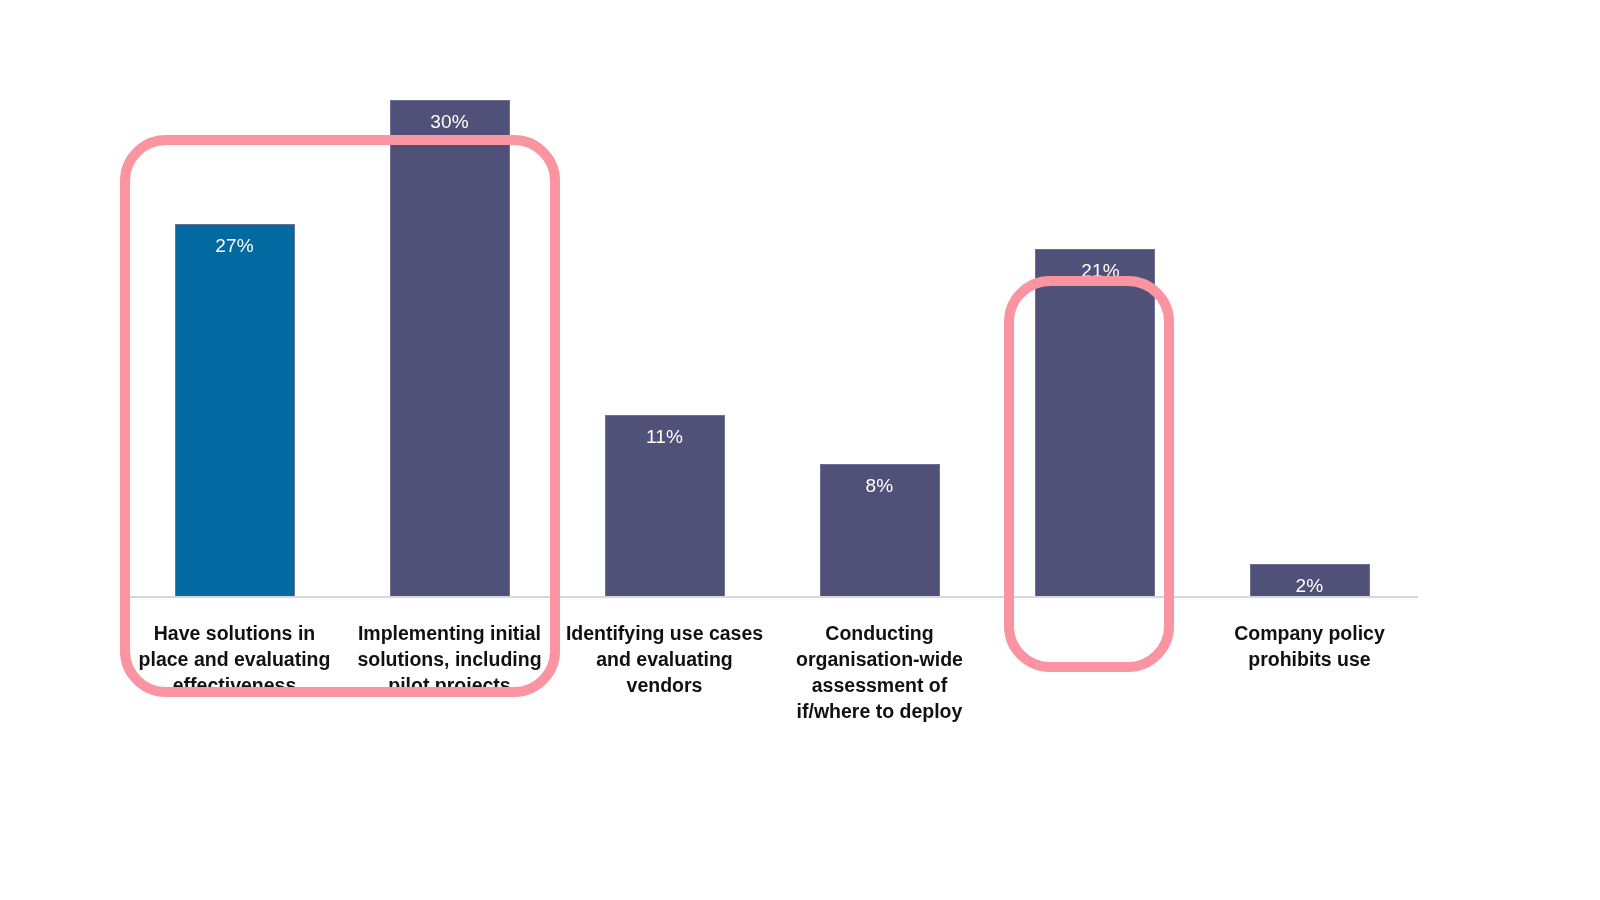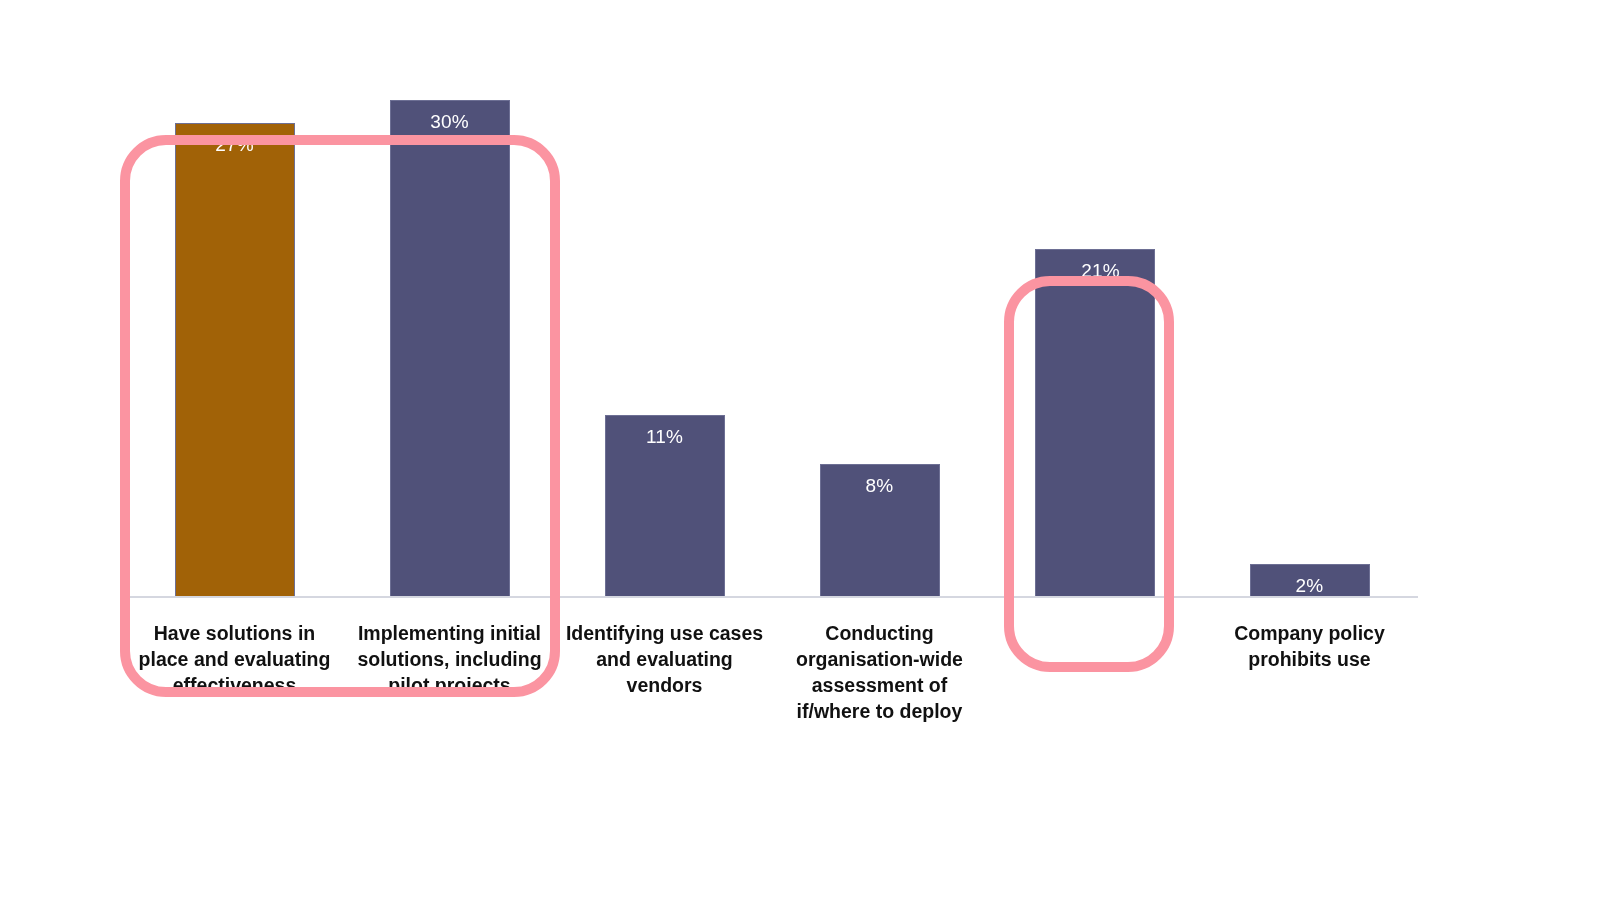--- a/index.html
+++ b/index.html
@@ -122,21 +122,21 @@
   }
 </style>
 </head>
 <body>
 
 <div id="stage" style="background: rgb(255, 255, 255);">
 
   <div id="plot">
 
     <div class="bar-slot" style="left:0px;">
-      <div class="bar" style="height: 474px; background: #a16207; border-color: rgb(109, 111, 148);">
+      <div class="bar" style="height: 373px; background: #0369a1; border-color: rgb(109, 111, 148);">
         <span class="bar-label" style="color: rgb(255, 255, 255);">27%</span>
       </div>
     </div>
 
     <div class="bar-slot" style="left:215px;">
       <div class="bar" style="height: 497px; background: rgb(80, 81, 121); border-color: rgb(109, 111, 148);">
         <span class="bar-label" style="color: rgb(255, 255, 255);">30%</span>
       </div>
     </div>
 

